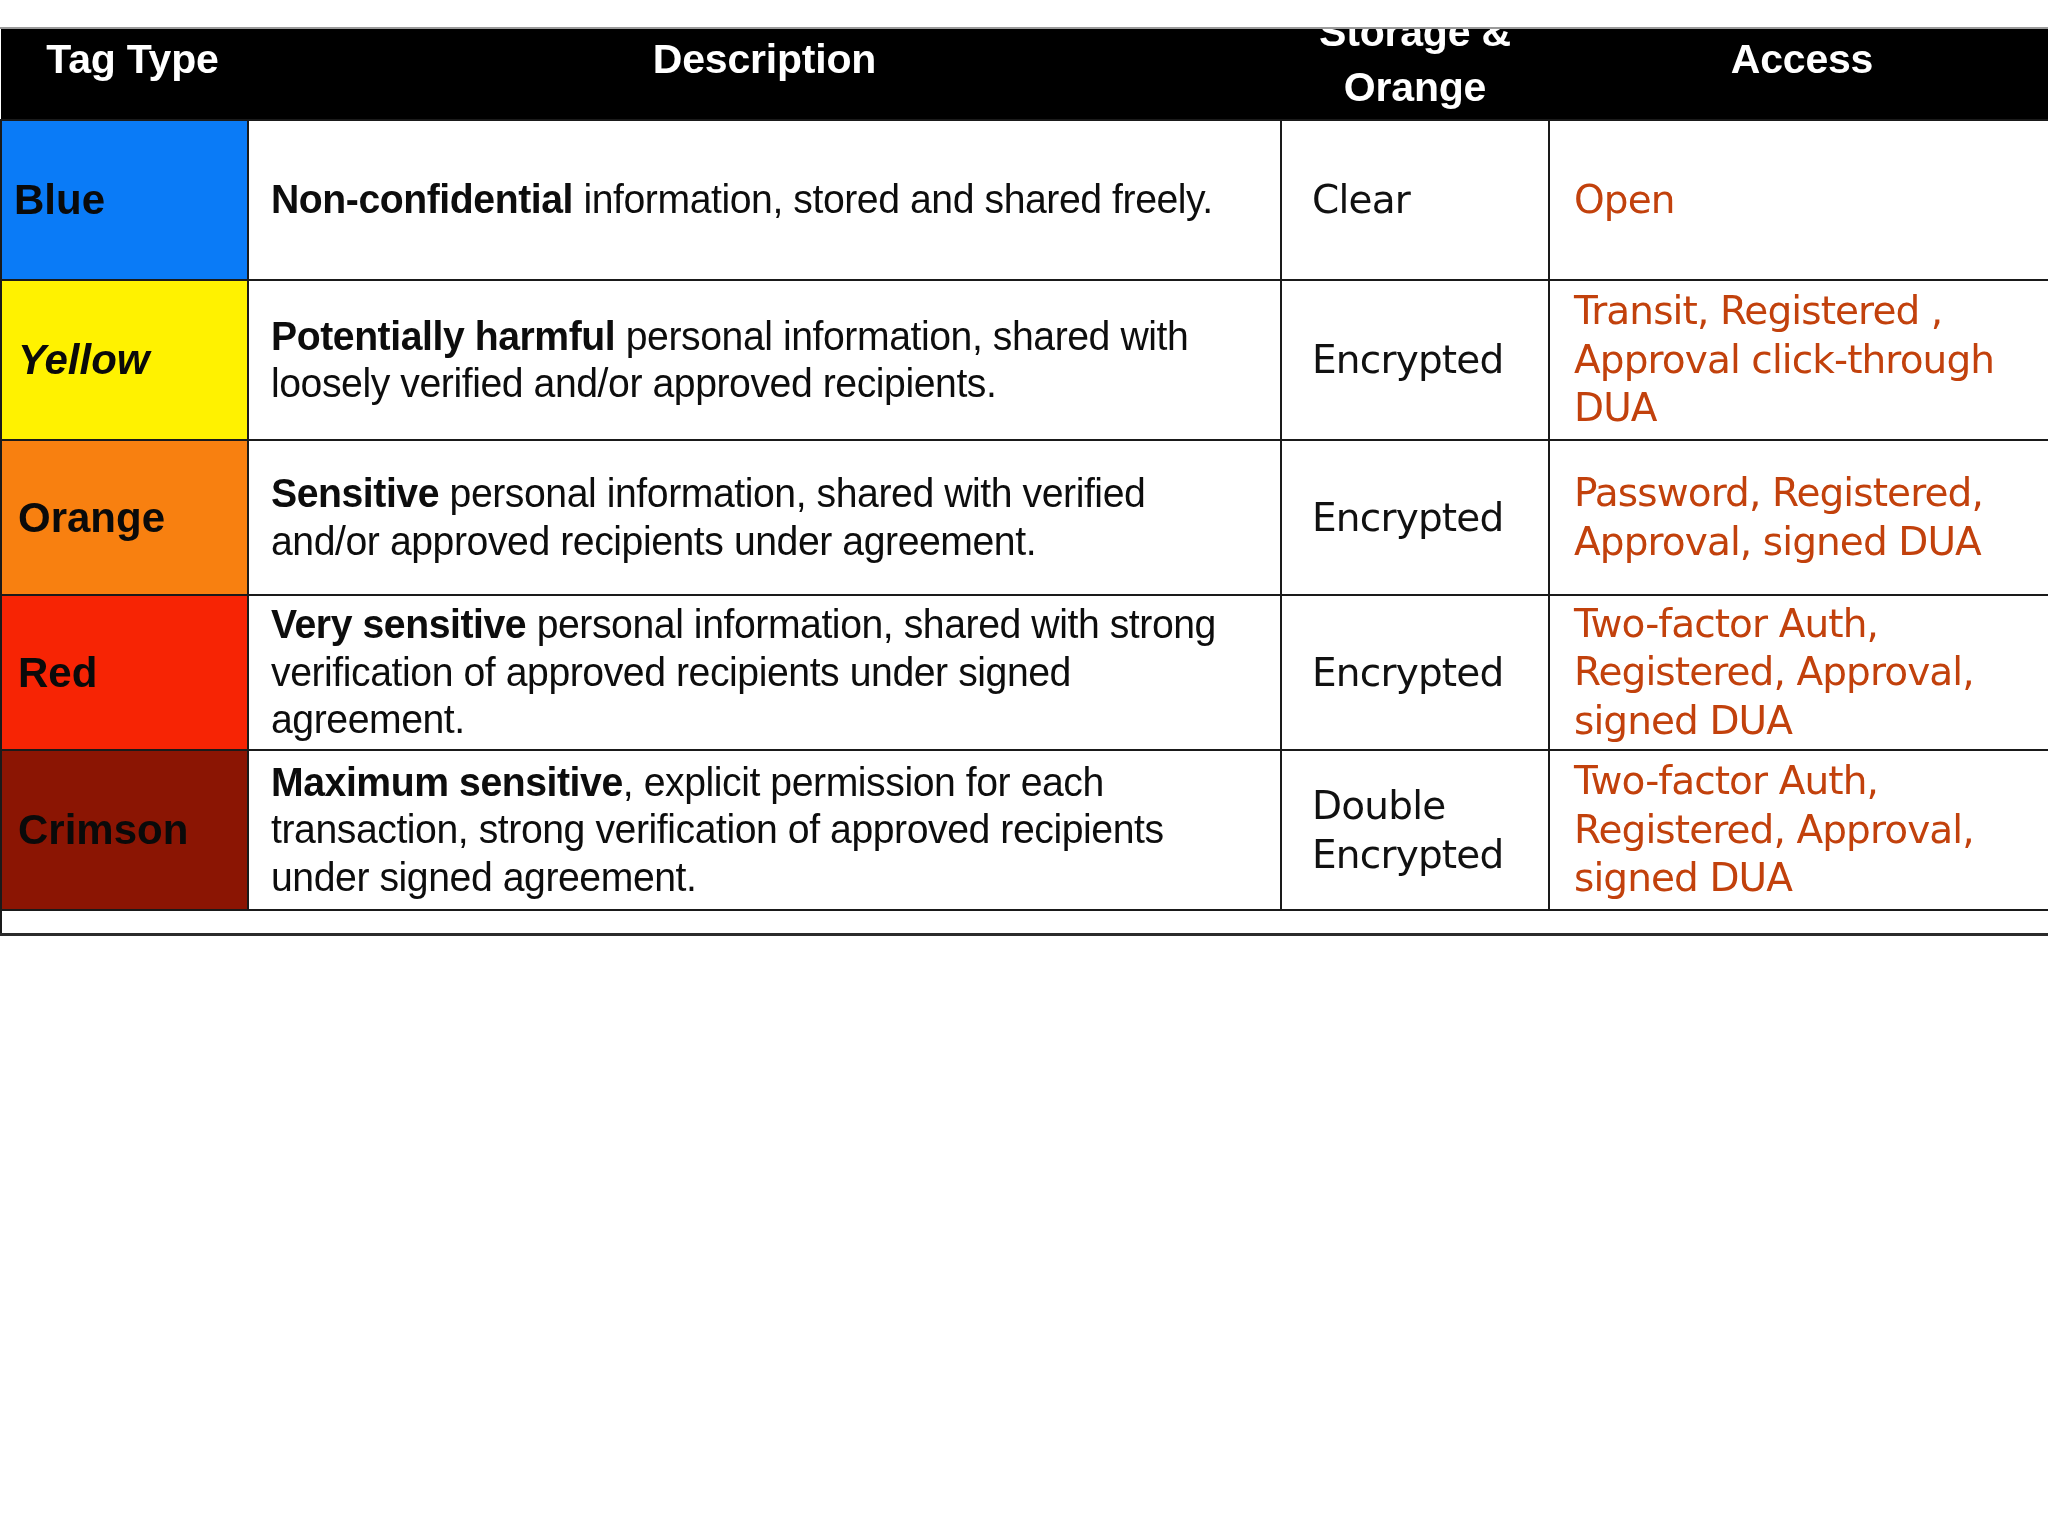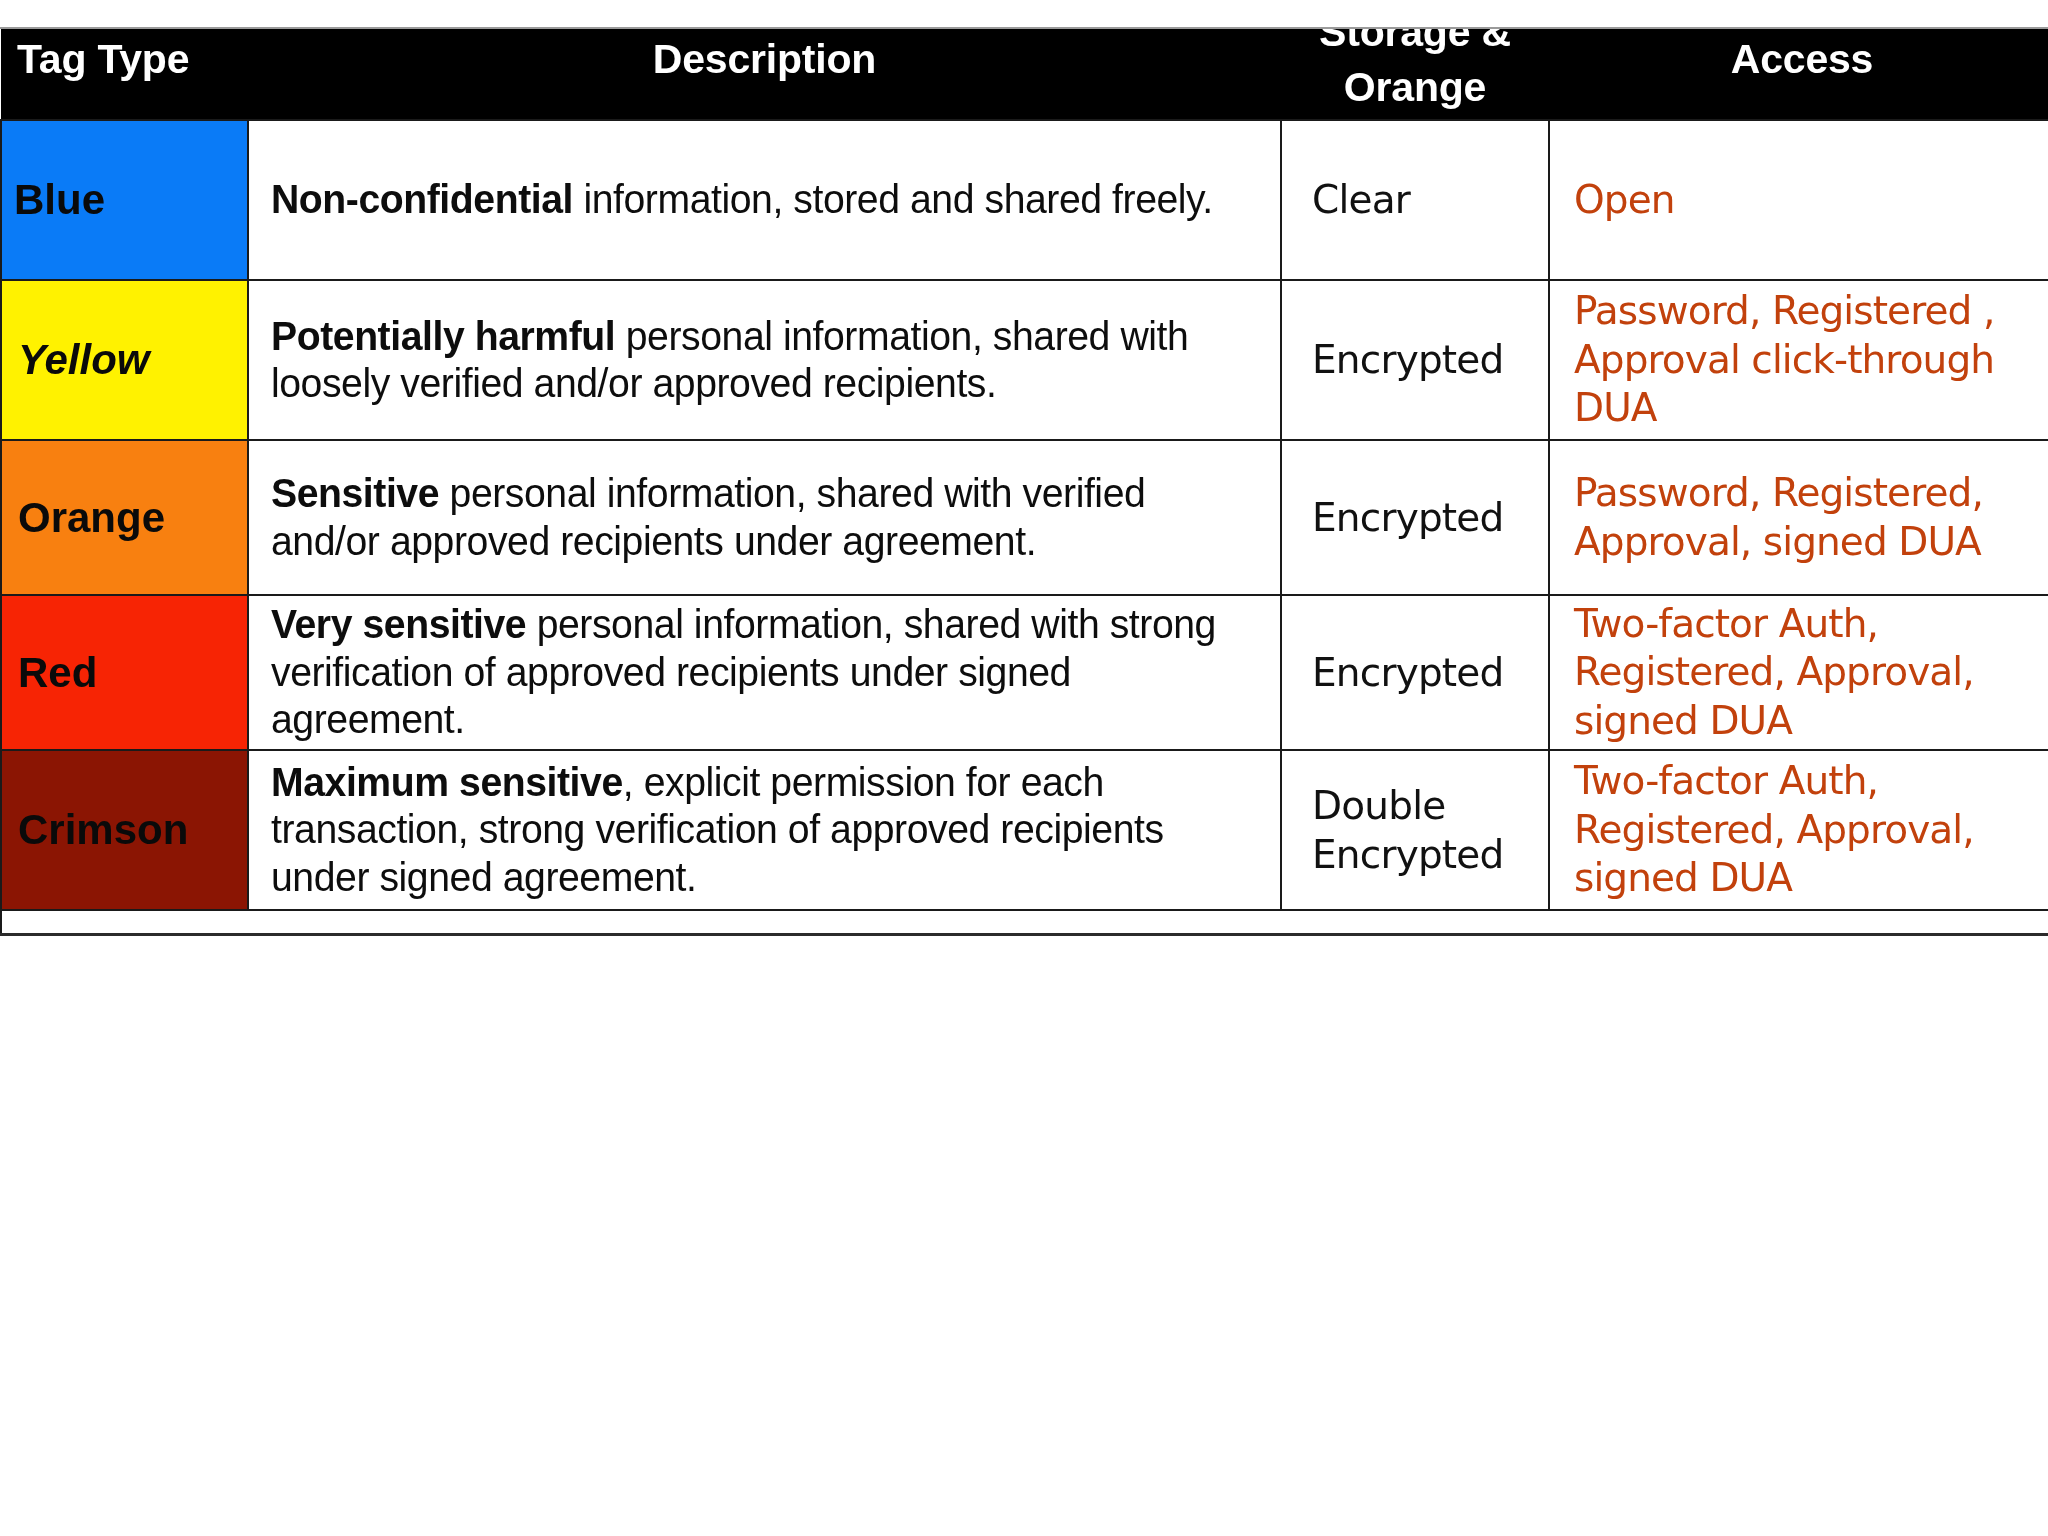--- a/index.html
+++ b/index.html
@@ -46,21 +46,21 @@
     font-weight: bold;
     font-size: 41px;
     line-height: 1.32;
     padding: 0;
     height: 119px;
     vertical-align: middle;
     border: none;
     letter-spacing: -0.2px;
   }
   th.th-tag {
-    text-align: left;
+    text-align: center;
     padding-left: 16px;
     vertical-align: middle;
   }
   th.th-desc  { text-align: center; }
   th.th-stor  { text-align: center; }
   th.th-acc   { text-align: center; padding-left: 6px;}
 
   
   .top-rule {
     position: absolute;
@@ -214,21 +214,21 @@
         <td class="tag-cell" style="background: rgb(255, 242, 0);">
           <span class="tag-label" style="color: rgb(10, 10, 10); font-style: italic;">Yellow</span>
         </td>
         <td class="desc-cell">
           <div class="desc-text"><b>Potentially harmful</b><span> personal information, shared with loosely verified and/or approved recipients.</span></div>
         </td>
         <td class="stor-cell">
           <div class="stor-text">Encrypted</div>
         </td>
         <td class="acc-cell">
-          <div class="acc-text">Password, Registered , Approval click-through DUA</div>
+          <div class="acc-text">Transit, Registered , Approval click-through DUA</div>
         </td>
       </tr>
 
       <tr class="row-orange">
         <td class="tag-cell" style="background: rgb(248, 128, 16);">
           <span class="tag-label" style="color: rgb(10, 10, 10);">Orange</span>
         </td>
         <td class="desc-cell">
           <div class="desc-text"><b>Sensitive</b><span> personal information, shared with verified and/or approved recipients under agreement.</span></div>
         </td>

